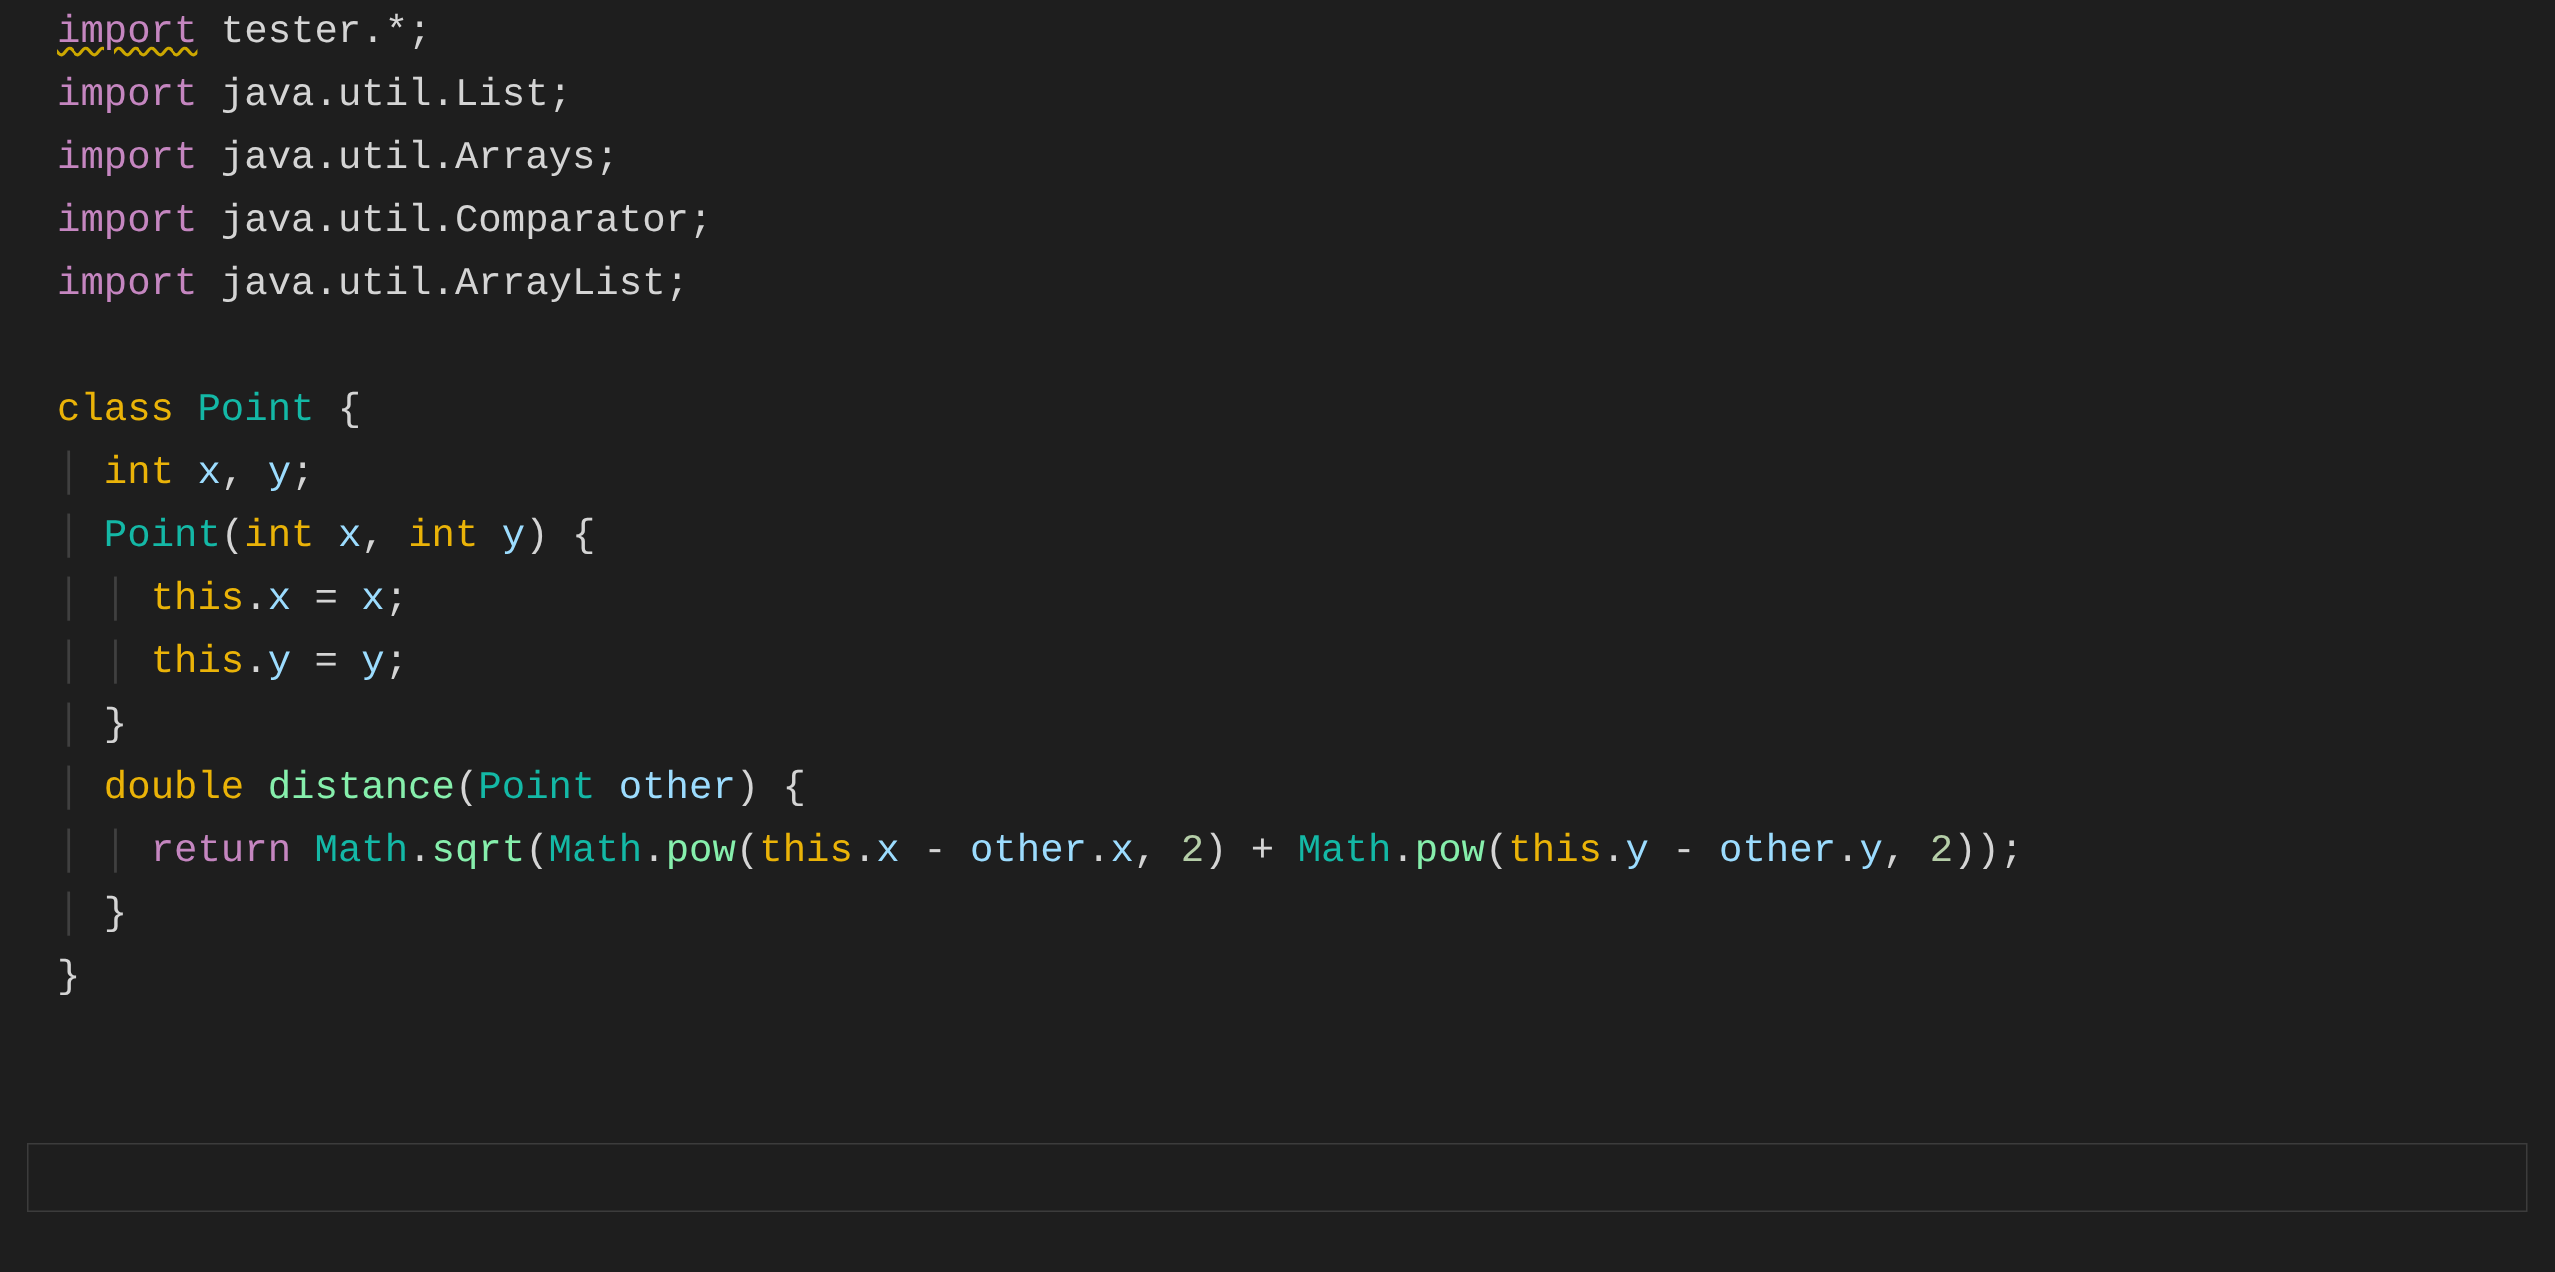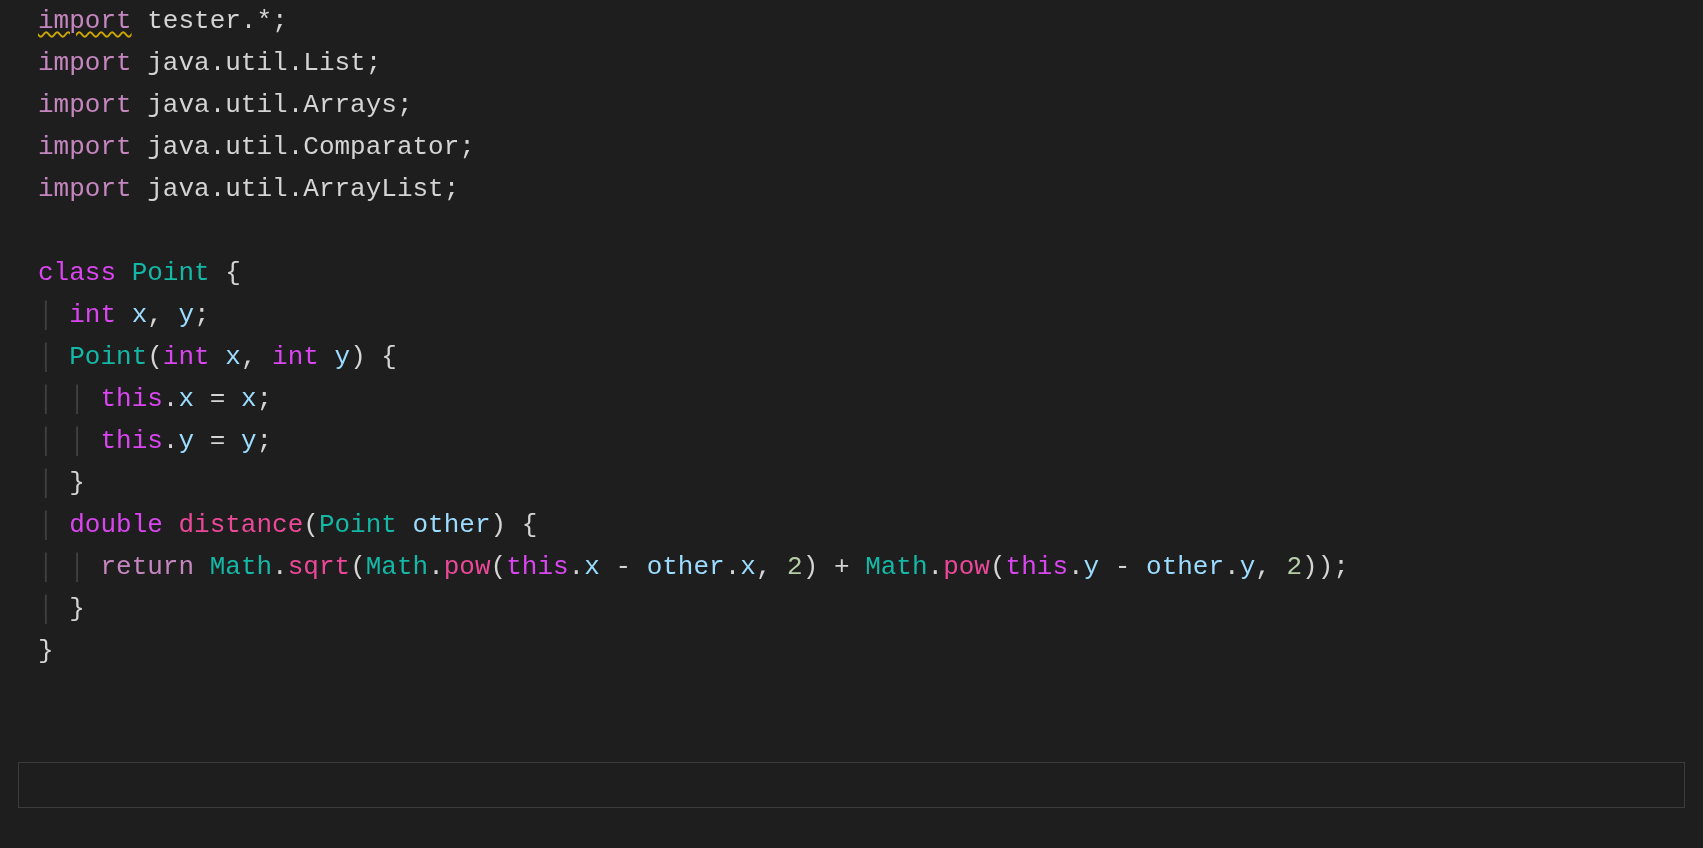--- a/index.html
+++ b/index.html
@@ -1,21 +1,21 @@
 <!DOCTYPE html>
 <html><head>
 <meta charset="utf-8">
 <style>
   html,body{margin:0;padding:0;width:1703px;height:848px;background:#1e1e1e;overflow:hidden;font-family:Menlo,Consolas,"Courier New",monospace;}
   .editor{position:relative;width:100%;height:848px;background:#1e1e1e;}
   .code{padding:0 0 0 38px;font-size:26px;line-height:42px;color:#d4d4d4;white-space:pre;}
   .kw{color:#c586c0;}          
-  .kw2{color:#d946ef;}         
+  .kw2{color:#eab308;}         
   .type{color:#14b8a6;}        
-  .fn{color:#ec4899;}          
+  .fn{color:#86efac;}          
   .var{color:#9cdcfe;}         
   .num{color:#b5cea8;}         
   .op{color:#d4d4d4;}
   .pkg2{color:#d4d4d4;}
   .squiggle{text-decoration:underline wavy #cca700;text-decoration-thickness:2px;text-underline-offset:3px;}
   .guide{color:#404040;}
   .panel-divider{position:absolute;left:18px;right:18px;bottom:40px;height:44px;border:1px solid #3c3c3c;background:rgba(30,30,30,0.4);}
 </style>
 </head>
 <body>

